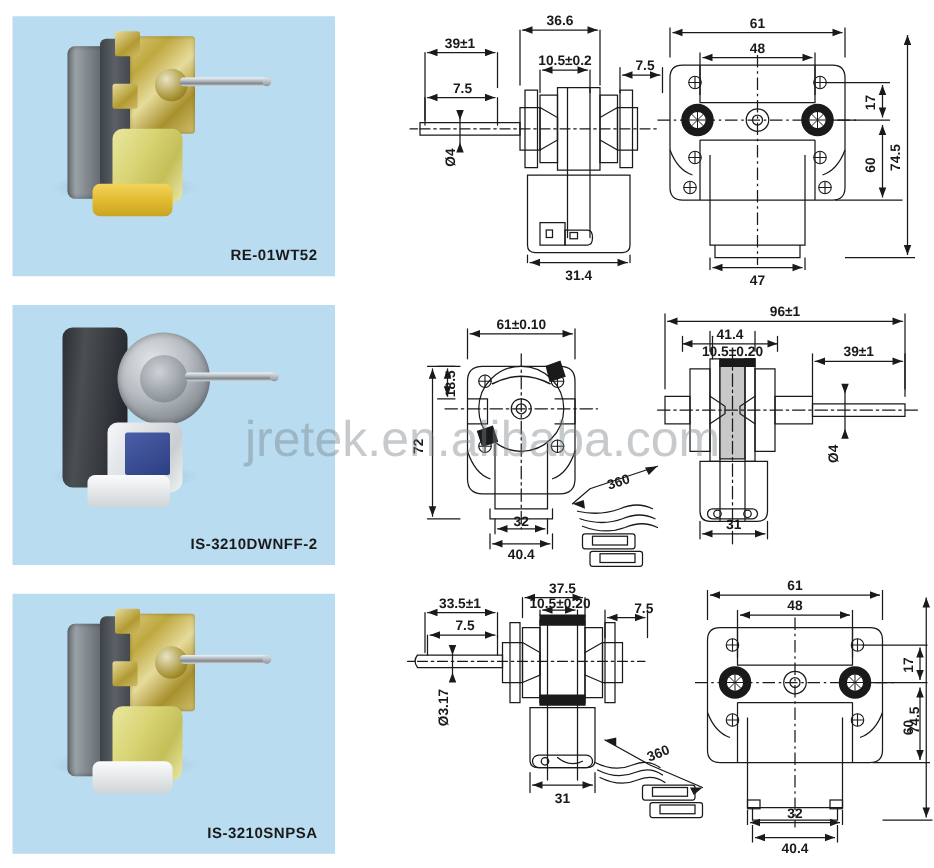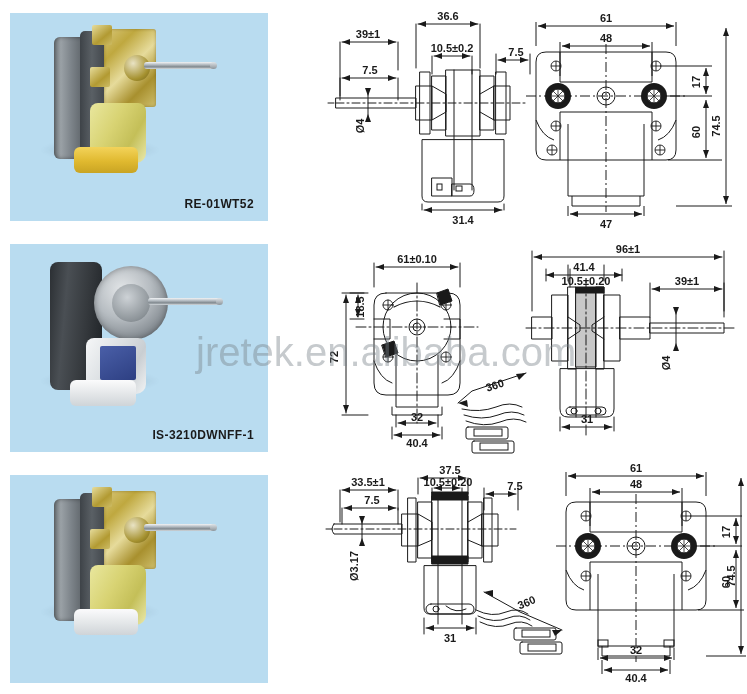--- a/index.html
+++ b/index.html
@@ -279,21 +279,21 @@
           <div class="mt-round-in"></div>
         </div>
         <div class="mt-shaft" style="left:116px;top:46px;width:72px;"></div>
         <div class="mt-shaft-tip" style="left:184px;top:46px;"></div>
         <div class="mt-coil white" style="left:54px;top:86px;width:60px;height:56px;">
           <div style="position:absolute;left:14px;top:8px;width:36px;height:34px;
                       background:linear-gradient(150deg,#4a5fa8,#2d3f82);border-radius:2px;"></div>
         </div>
         <div class="mt-base white" style="left:38px;top:128px;width:66px;height:26px;"></div>
       </div>
-      <div class="photo-label">IS-3210DWNFF-1</div>
+      <div class="photo-label">IS-3210DWNFF-2</div>
     </div>
 
     <div class="draw">
       <svg width="427" height="231" viewBox="0 0 427 231">
         <g fill="none" stroke="#1a1a1a" stroke-width="1" stroke-linecap="round">
 
           <path d="M66,62 L128,62 Q140,62 140,74 L140,152 Q140,164 128,164 L66,164 Q54,164 54,152 L54,74 Q54,62 66,62 Z"></path>
           <circle cx="97" cy="96" r="34"></circle>
           <circle cx="97" cy="96" r="8"></circle>
           <circle cx="97" cy="96" r="4"></circle>
@@ -422,20 +422,21 @@
         <div class="mt-bracket">
           <div class="mt-tab" style="left:-12px;top:-4px;"></div>
           <div class="mt-tab" style="left:-14px;top:38px;"></div>
         </div>
         <div class="mt-hub"></div>
         <div class="mt-shaft"></div>
         <div class="mt-shaft-tip"></div>
         <div class="mt-coil"></div>
         <div class="mt-base white"></div>
       </div>
+      <div class="photo-label">IS-3210SNPSA</div>
     </div>
 
     <div class="draw">
       <svg width="427" height="231" viewBox="0 0 427 231">
         <g fill="none" stroke="#1a1a1a" stroke-width="1" stroke-linecap="round">
 
           <path d="M14,62 L82,62 L82,72 L14,72 Q10,67 14,62 Z"></path>
           <path d="M6,67 L14,67" stroke-dasharray="6 3 2 3"></path>
           <path d="M14,67 L196,67" stroke-dasharray="8 3 2 3"></path>
           <path d="M82,52 L98,52 L98,84 L82,84 Z"></path>

